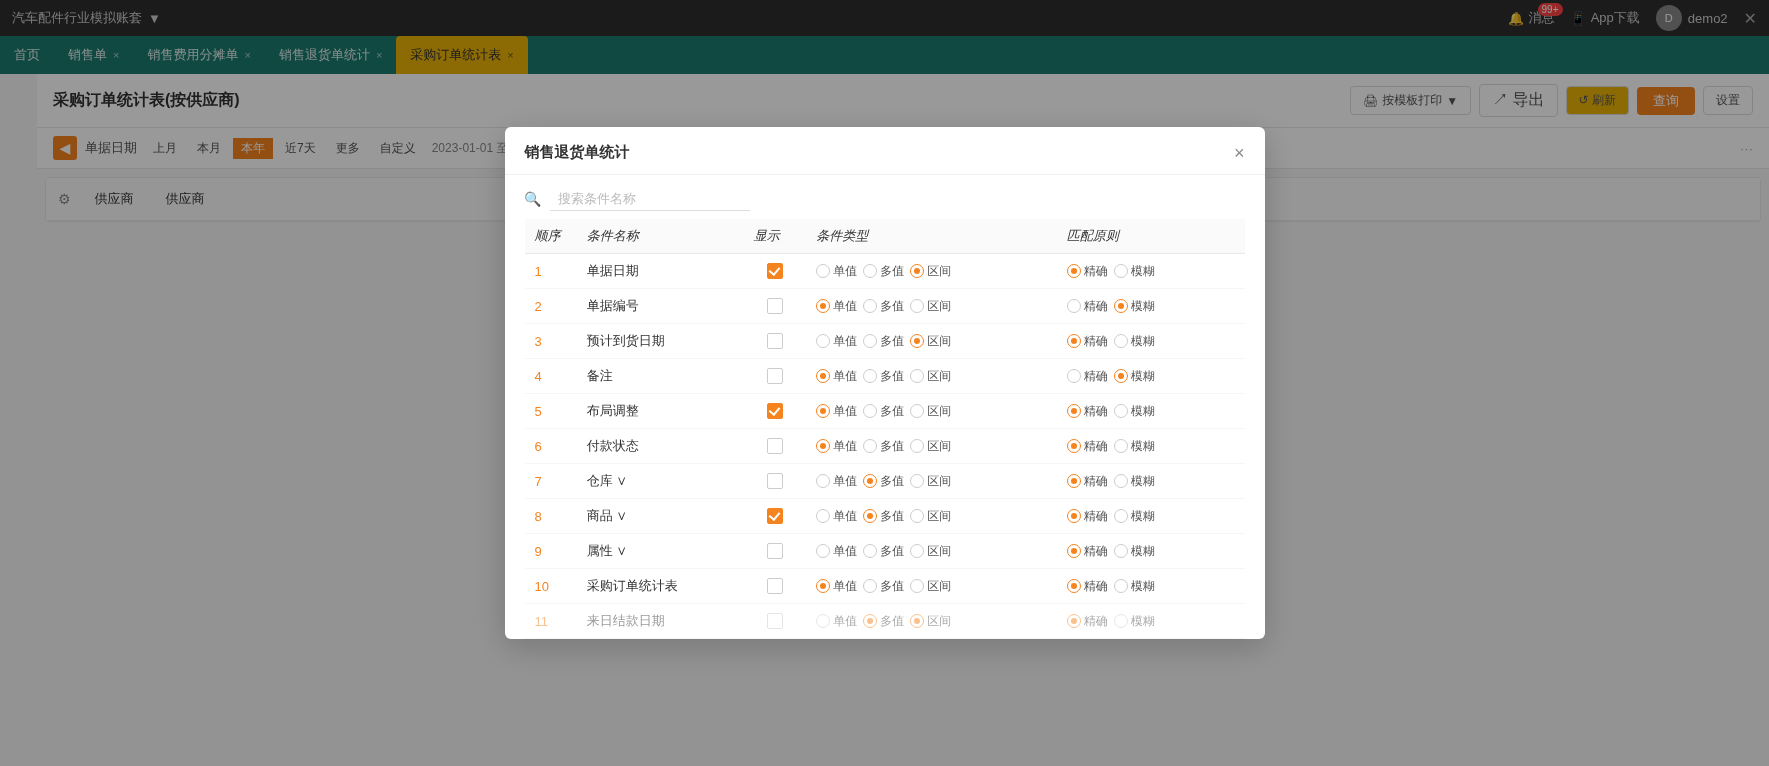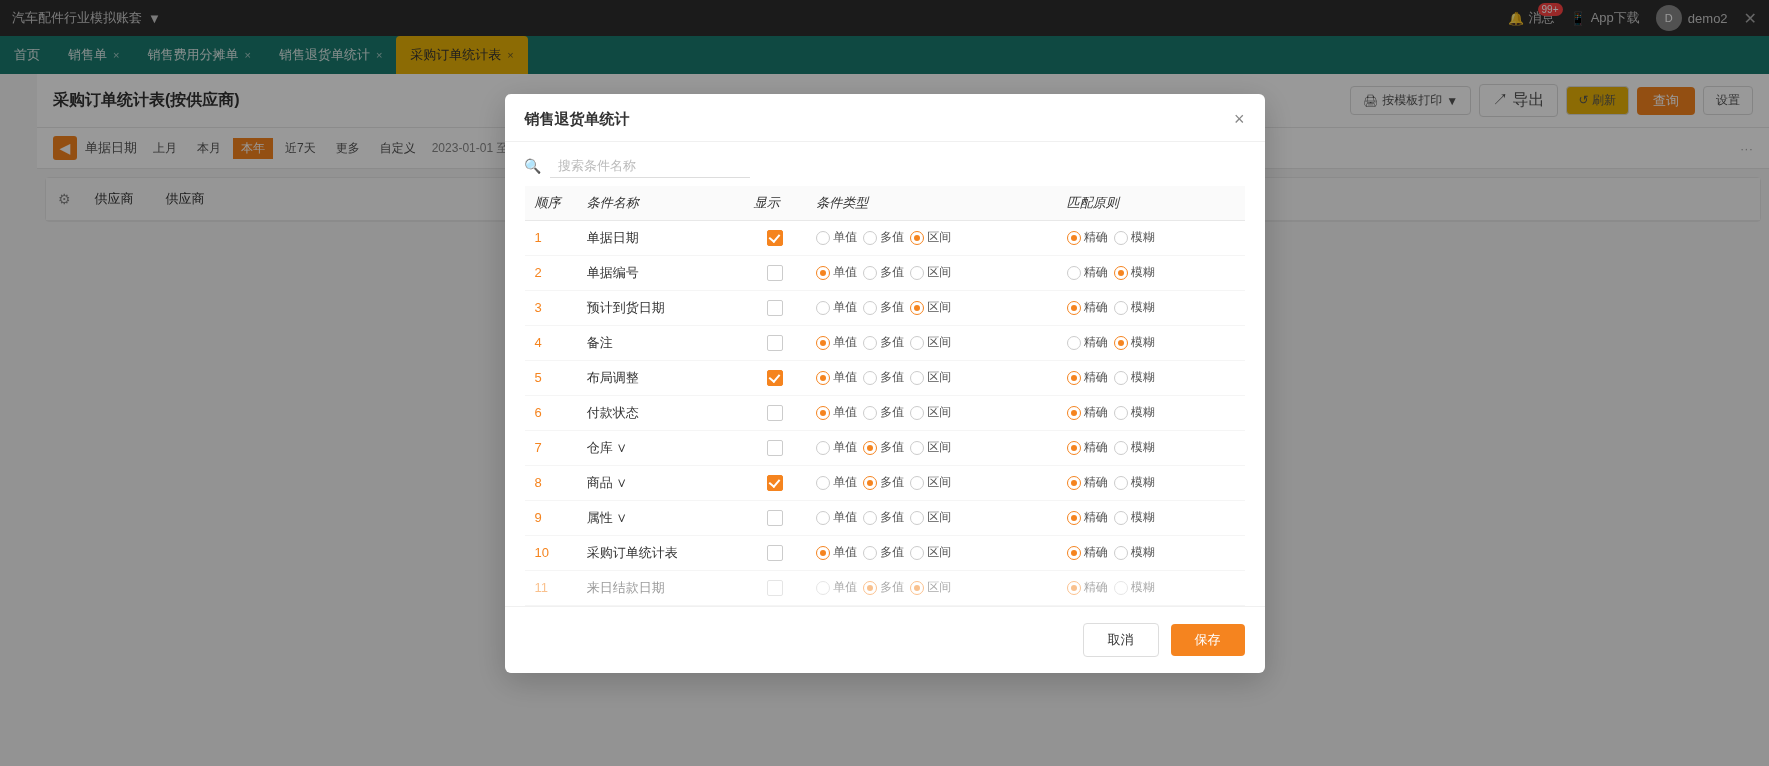--- a/index.html
+++ b/index.html
@@ -788,22 +788,14 @@
                     <span class="radio-dot"></span>
                     <span>模糊</span>
                   </label>
                 </div>
               </td>
             </tr>
           </tbody>
       </table>
     </div>
 
-    <div class="modal-footer">
-      <button class="btn-cancel">
-        <span>取消</span>
-      </button>
-      <button class="btn-save">
-        <span>保存</span>
-      </button>
-    </div>
   </div>
 </div>
 
 </body></html>

